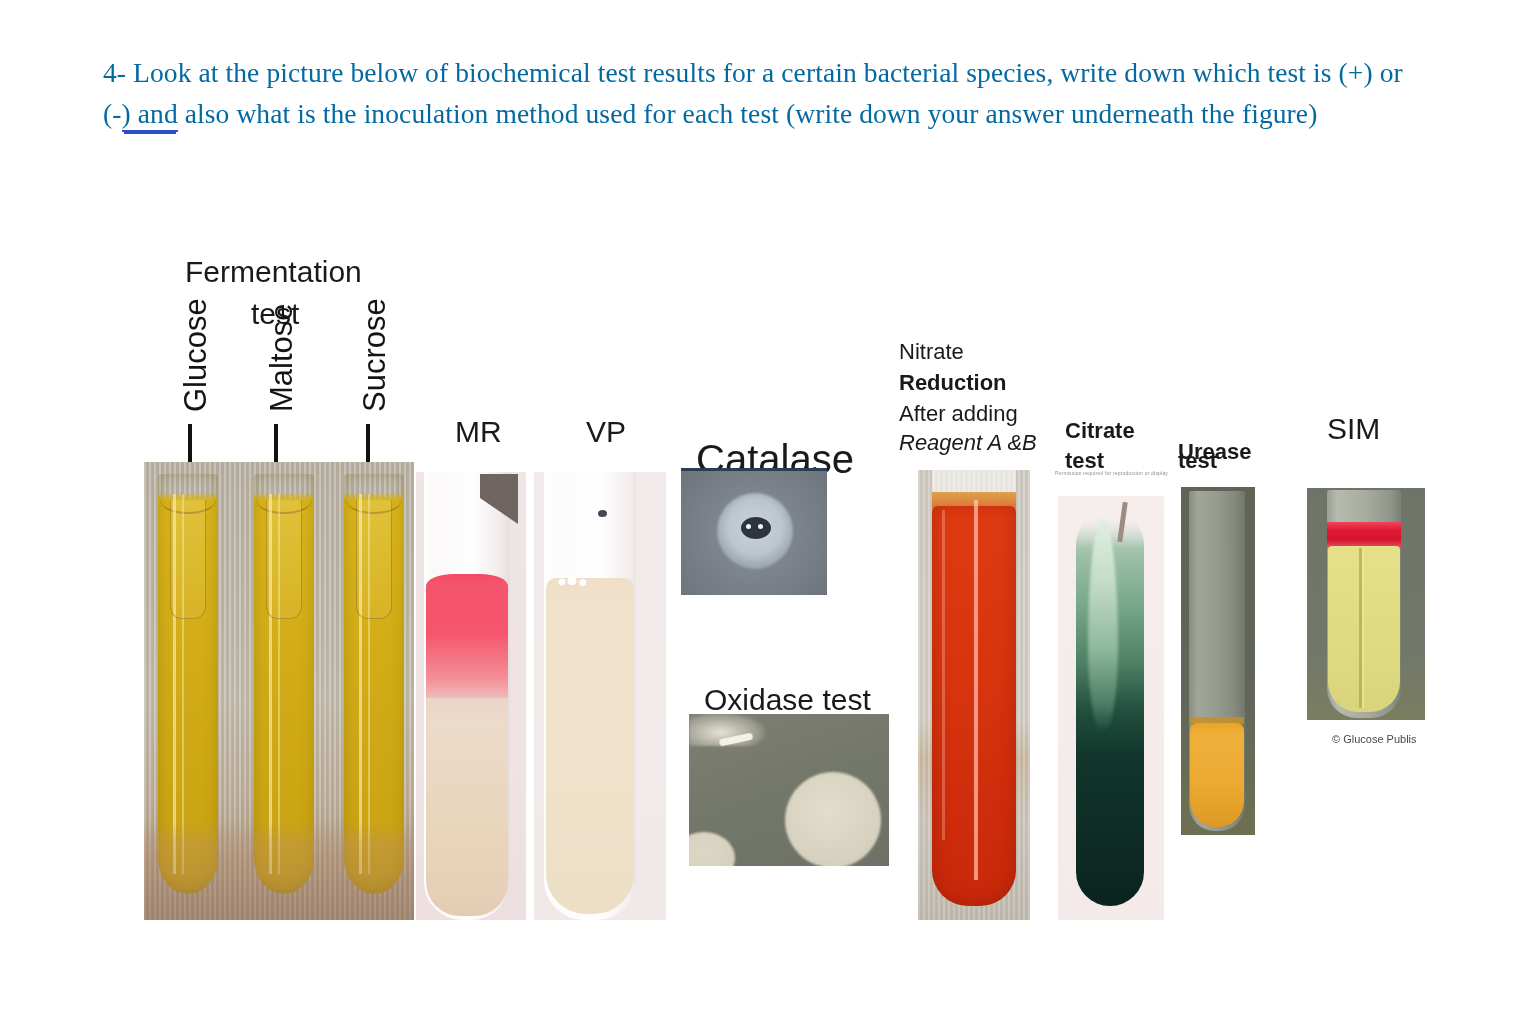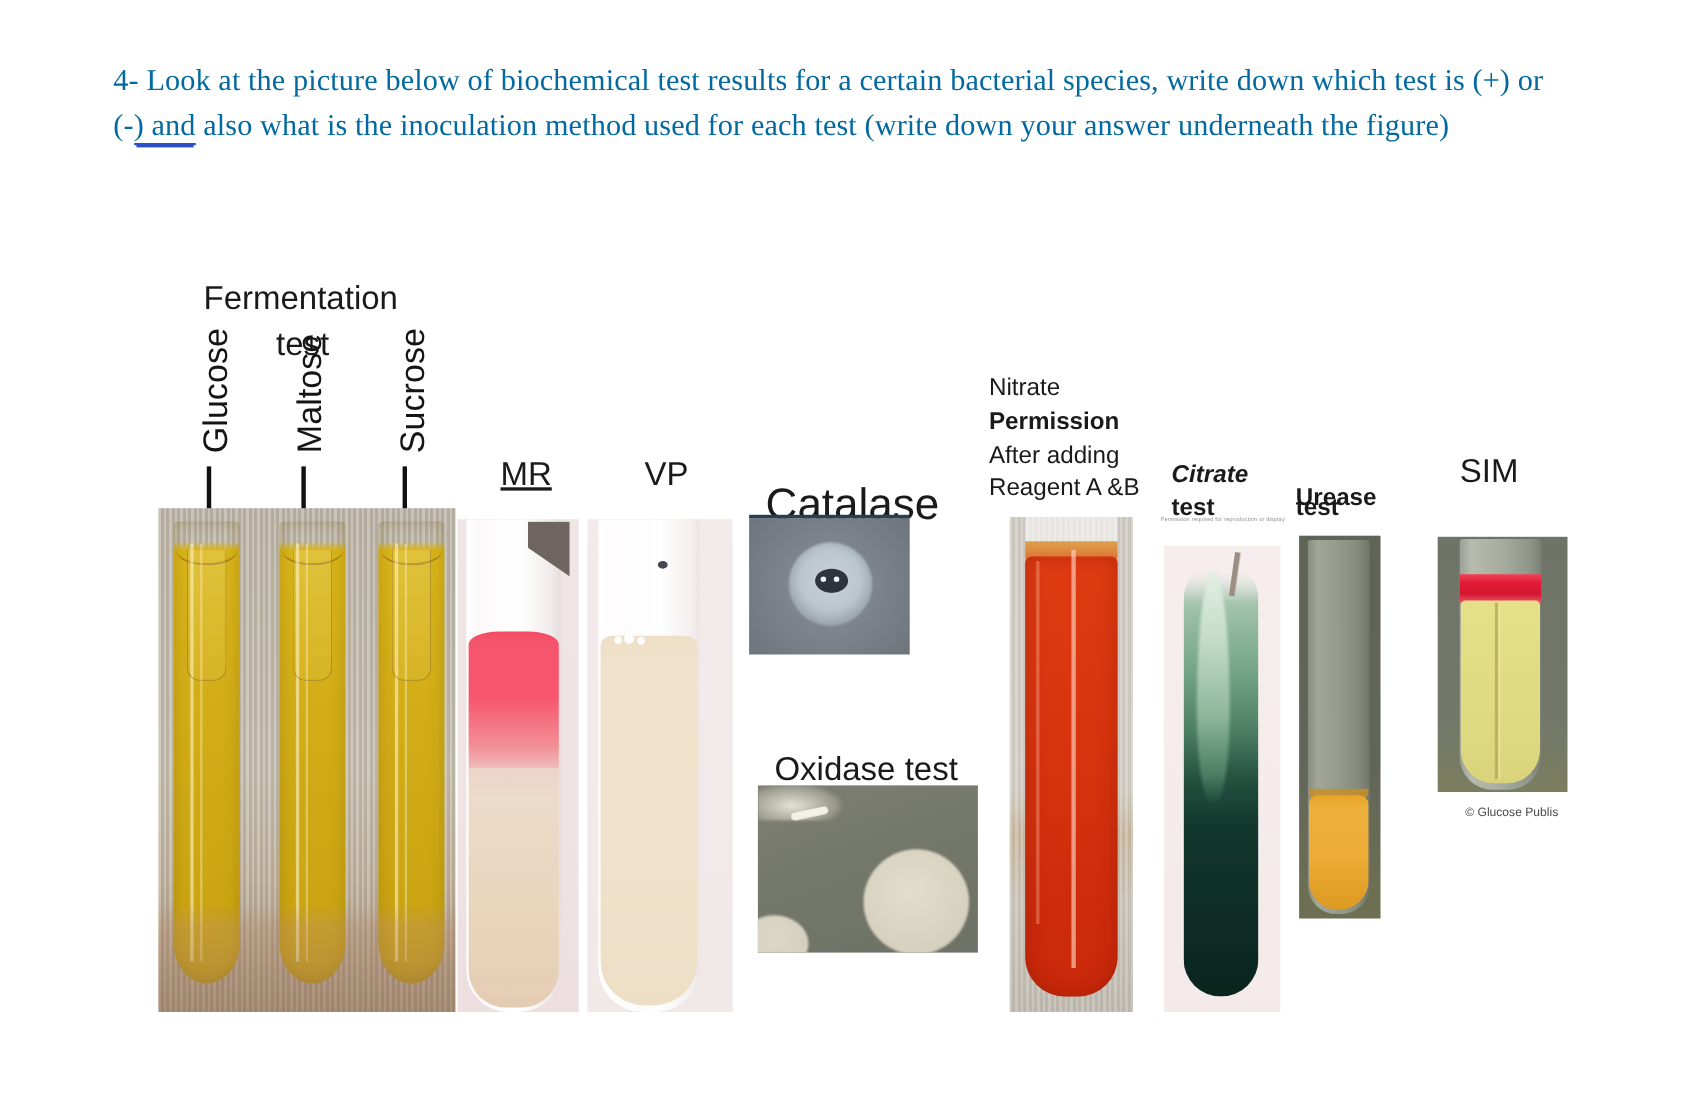--- a/index.html
+++ b/index.html
@@ -356,32 +356,32 @@
   <div class="lbl" style="left:251px; top:297px; font-size:30px;">test</div>
 
   <div class="vlbl" style="left:178px; top:412px;">Glucose</div>
   <div class="vlbl" style="left:264px; top:412px;">Maltose</div>
   <div class="vlbl" style="left:357px; top:412px;">Sucrose</div>
 
   <div class="arrow" style="left:188px; top:424px; height:86px;"></div>
   <div class="arrow" style="left:274px; top:424px; height:86px;"></div>
   <div class="arrow" style="left:366px; top:424px; height:86px;"></div>
 
-  <div class="lbl" style="left:455px; top:415px; font-size:30px;text-decoration:underline;">MR</div>
+  <div class="lbl" style="left:455px; top:415px; font-size:30px;">MR</div>
   <div class="lbl" style="left:586px; top:415px; font-size:30px;">VP</div>
 
   <div class="lbl" style="left:696px; top:437px; font-size:40px;">Catalase</div>
   <div class="lbl" style="left:704px; top:683px; font-size:30px;">Oxidase test</div>
 
   <div class="lbl" style="left:899px; top:339px; font-size:22px; font-weight:normal;">Nitrate</div>
-  <div class="lbl" style="left:899px; top:370px; font-size:22px; font-weight:bold;">Permission</div>
+  <div class="lbl" style="left:899px; top:370px; font-size:22px; font-weight:bold;">Reduction</div>
   <div class="lbl" style="left:899px; top:401px; font-size:22px;">After adding</div>
-  <div class="lbl" style="left:899px; top:430px; font-size:22px;">Reagent A &amp;B</div>
-
-  <div class="lbl" style="left:1065px; top:418px; font-size:22px; font-weight:bold;font-style:italic;">Citrate</div>
+  <div class="lbl" style="left:899px; top:430px; font-size:22px;font-style:italic;">Reagent A &amp;B</div>
+
+  <div class="lbl" style="left:1065px; top:418px; font-size:22px; font-weight:bold;">Citrate</div>
   <div class="lbl" style="left:1065px; top:448px; font-size:22px; font-weight:bold;">test</div>
   <div class="lbl" style="left:1055px; top:470px; font-size:5px; color:#8e8e8e; letter-spacing:0.2px;">Permission required for reproduction or display</div>
 
   <div class="lbl" style="left:1178px; top:418px; font-size:22px; font-weight:bold;margin-top:21px;">Urease</div>
   <div class="lbl" style="left:1178px; top:448px; font-size:22px; font-weight:bold;">test</div>
 
   <div class="lbl" style="left:1327px; top:412px; font-size:30px;">SIM</div>
 
   <div class="panel" id="ferm-panel">
     <div class="ftube" id="ft1">

